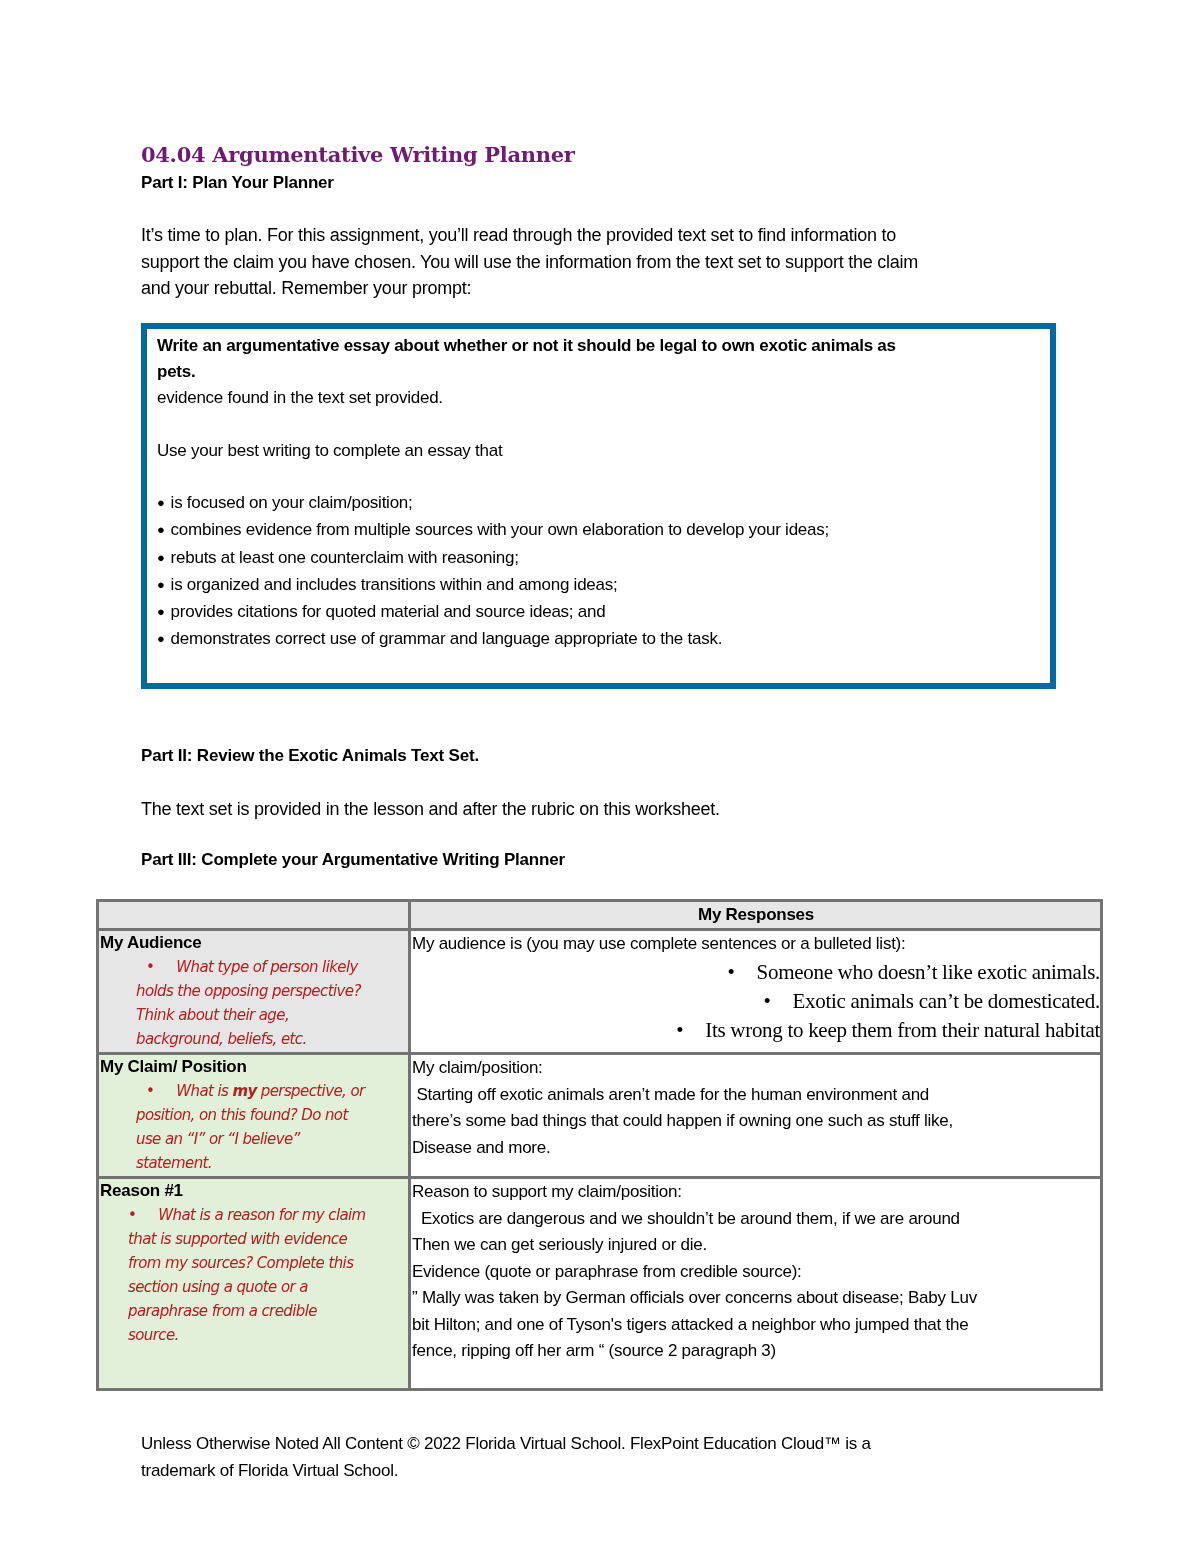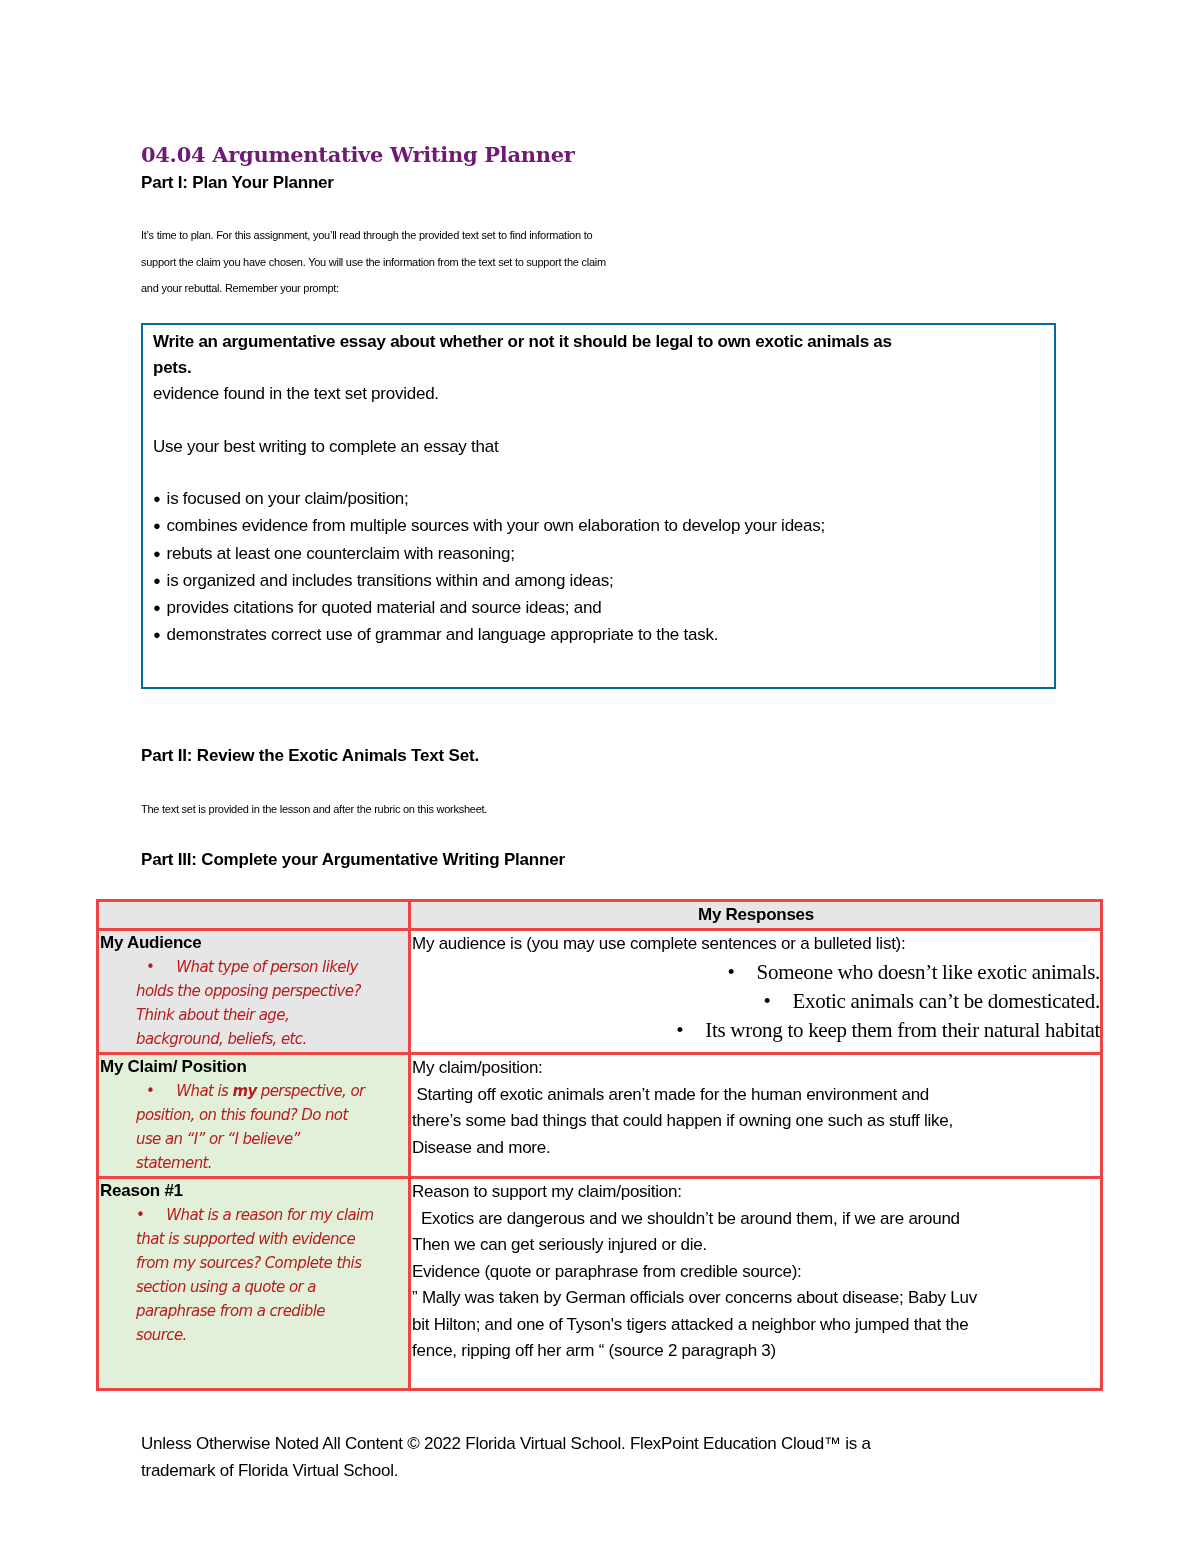--- a/index.html
+++ b/index.html
@@ -10,39 +10,39 @@
     .page { position: absolute; left: 0; top: 0; width: 1200px; height: 1553px; }
     .doc-title {
       position: absolute; left: 141px; top: 142px;
       font-family: "DejaVu Serif", serif; font-weight: bold;
       font-size: 21px; color: #701a75; letter-spacing: -0.3px;
     }
     .part-heading {
       position: absolute; left: 141px; font-weight: bold; font-size: 17px; letter-spacing: -0.2px;
     }
     .para {
-      position: absolute; left: 141px; width: 920px; font-size: 11px; line-height: 26.5px;
+      position: absolute; left: 141px; width: 920px; font-size: 18px; line-height: 26.5px;
       letter-spacing: -0.25px;
     }
     .prompt-box {
       position: absolute; left: 141px; top: 323px; width: 915px; height: 366px;
-      border: 2px solid #0369a1; box-sizing: border-box;
+      border: 6px solid #0369a1; box-sizing: border-box;
       padding: 4px 10px; font-size: 17px; line-height: 26.2px; letter-spacing: -0.25px;
     }
     .prompt-box .bold { font-weight: bold; }
     .prompt-box .gap { height: 26.2px; }
     .prompt-box ul { list-style: none; margin: 0; padding: 0; }
     .prompt-box li::before { content: "\25CF"; font-size: 13px; margin-right: 6px; position: relative; top: -1px; }
 
     table.planner {
       position: absolute; left: 96px; top: 899px; width: 1007px;
       border-collapse: collapse; font-size: 17px; letter-spacing: -0.25px;
     }
     table.planner td, table.planner th {
-      border: 3px solid #ef4444; vertical-align: top; padding: 0 0 0 1px;
+      border: 3px solid #737373; vertical-align: top; padding: 0 0 0 1px;
     }
     table.planner th {
       background: #e6e6e6; height: 26px; font-weight: bold; text-align: center; vertical-align: middle;
     }
     .col-left { width: 308px; }
     .cell-gray { background: #e7e6e6; }
     .cell-green { background: #e2efd9; margin-top: 43px; }
     .row-label { font-weight: bold; line-height: 24px; }
     .hint {
       font-style: italic; line-height: 24px; padding-left: 36px; padding-right: 4px;
@@ -135,21 +135,21 @@
         <div>My claim/position:</div>
         <div style="white-space:pre"> Starting off exotic animals aren’t made for the human environment and</div>
         <div>there’s some bad things that could happen if owning one such as stuff like,</div>
         <div>Disease and more.</div>
       </td>
     </tr>
 
     <tr style="height:212px">
       <td class="col-left cell-green">
         <div class="row-label">Reason #1</div>
-        <div class="hint" style="padding-left:36px">
+        <div class="hint" style="padding-left:28px">
           <div class="first" style="margin-left:-10px">What is a reason for my claim</div>
           <div>that is supported with evidence</div>
           <div>from my sources? Complete this</div>
           <div>section using a quote or a</div>
           <div>paraphrase from a credible</div>
           <div>source.</div>
         </div>
       </td>
       <td class="resp">
         <div>Reason to support my claim/position:</div>

